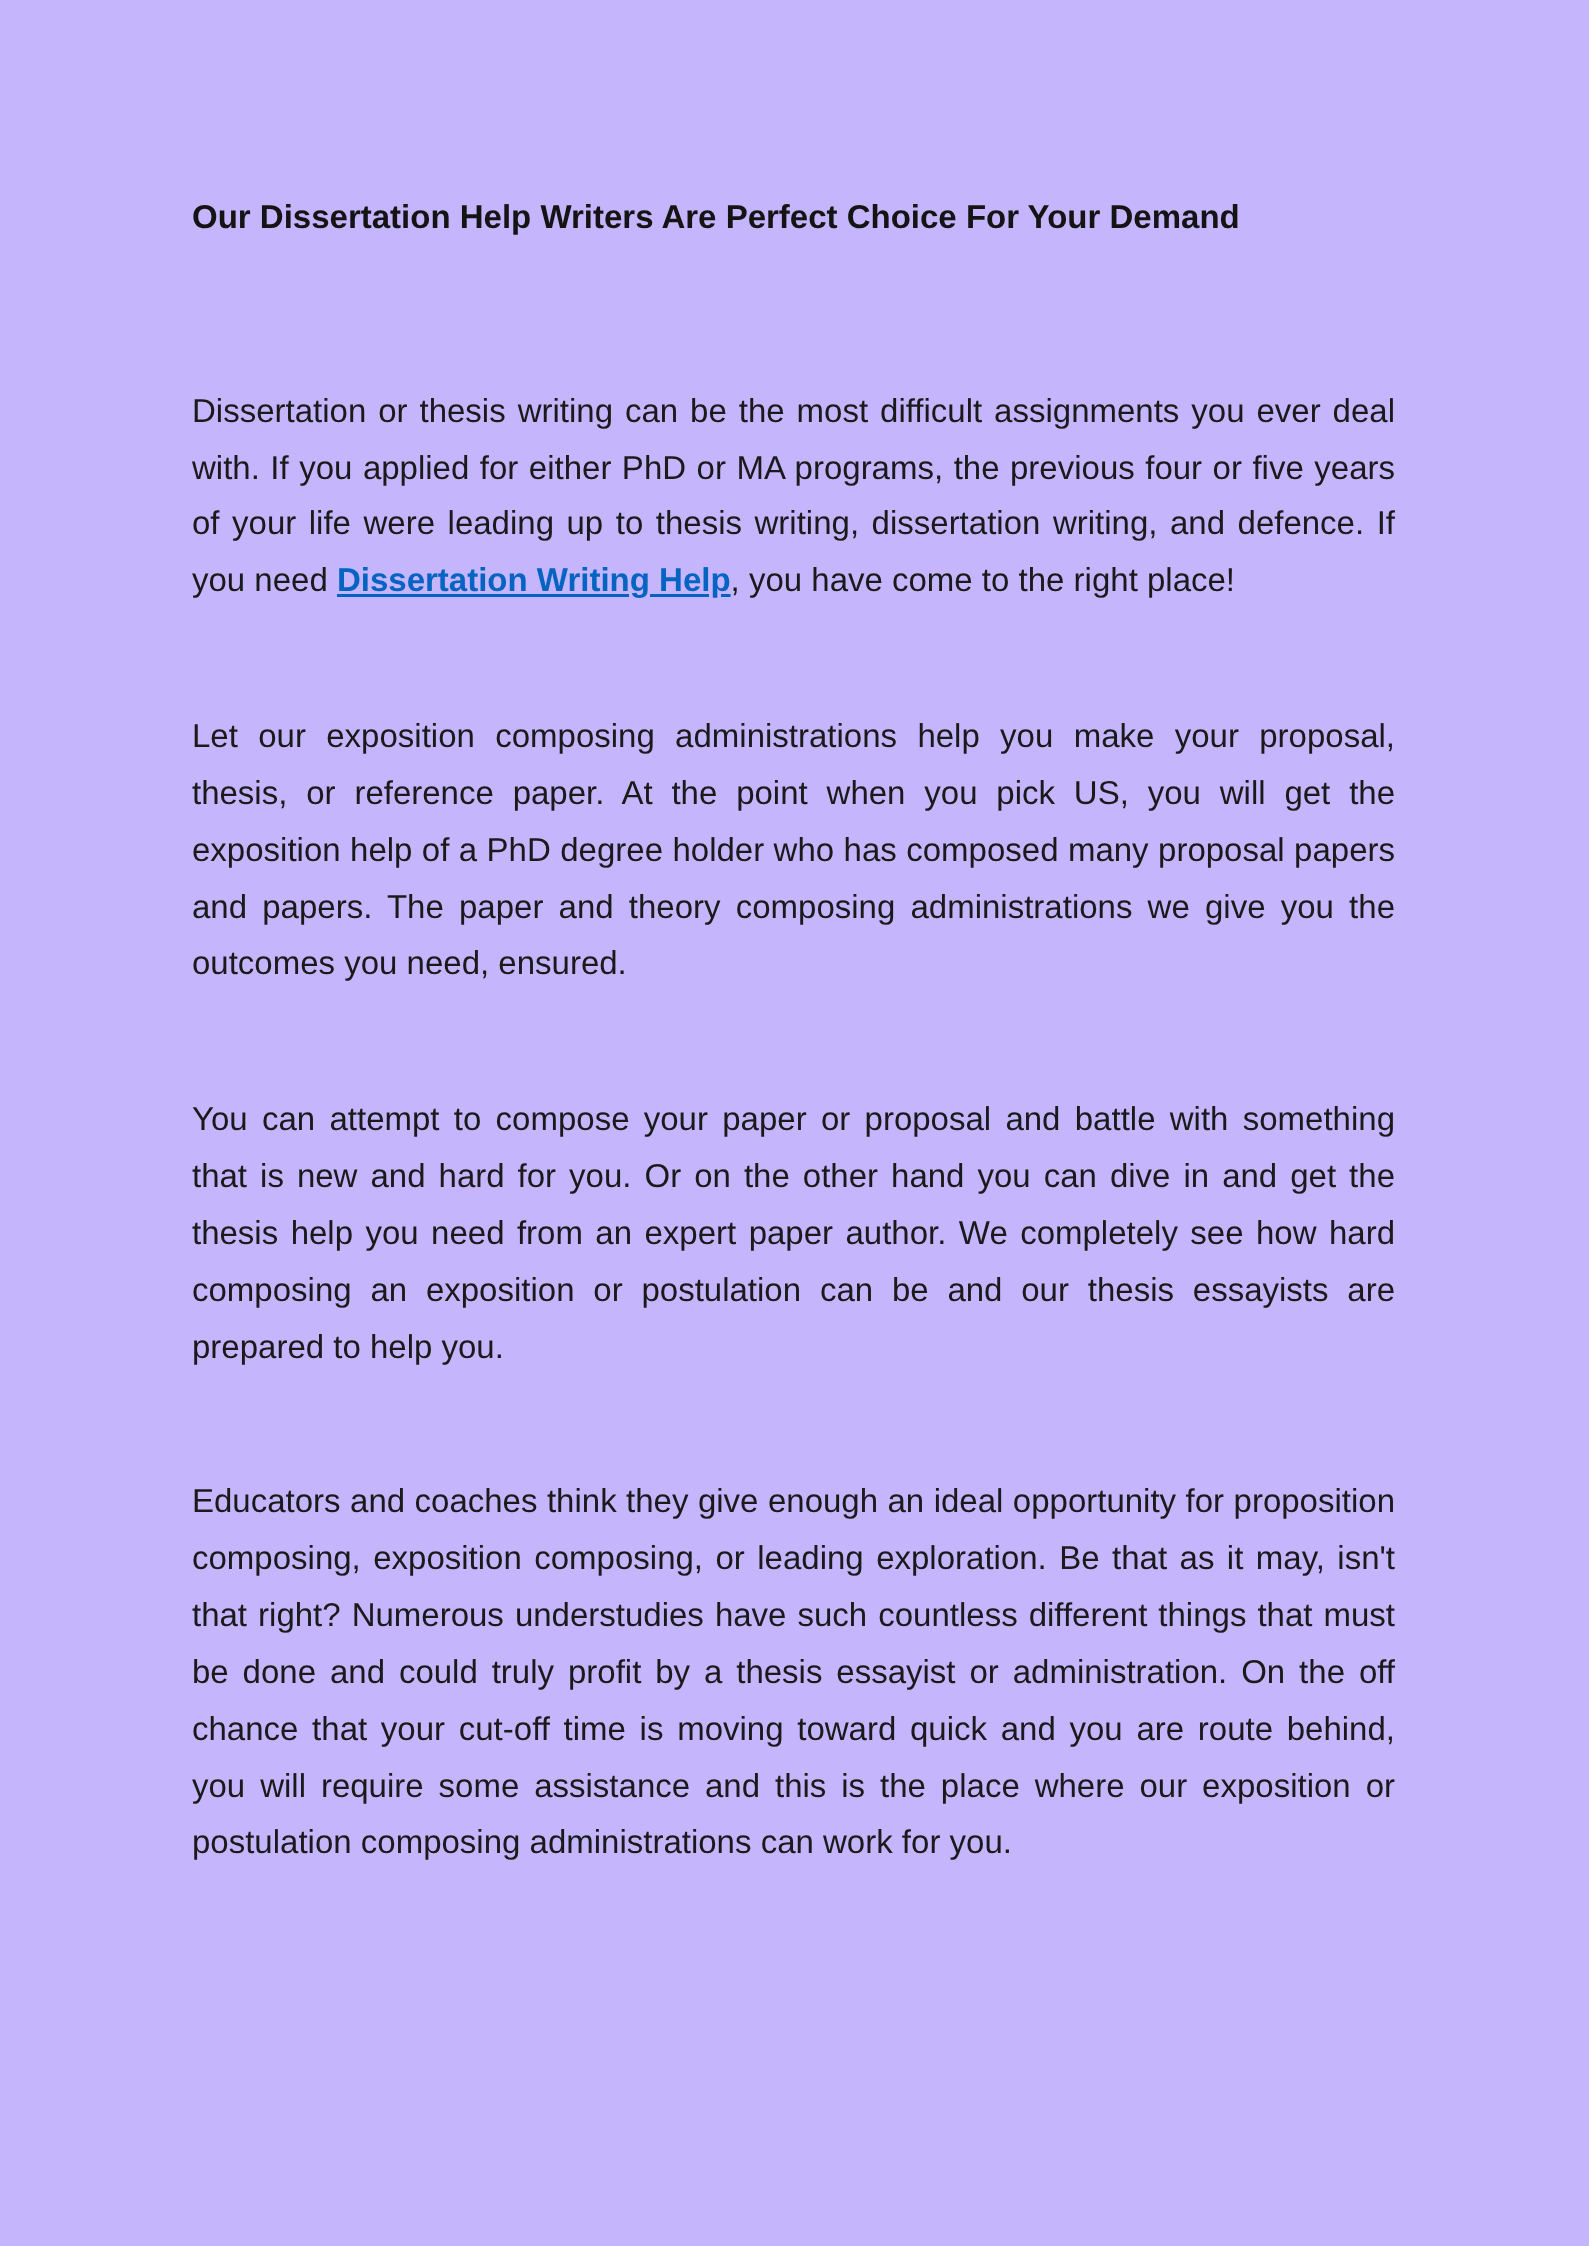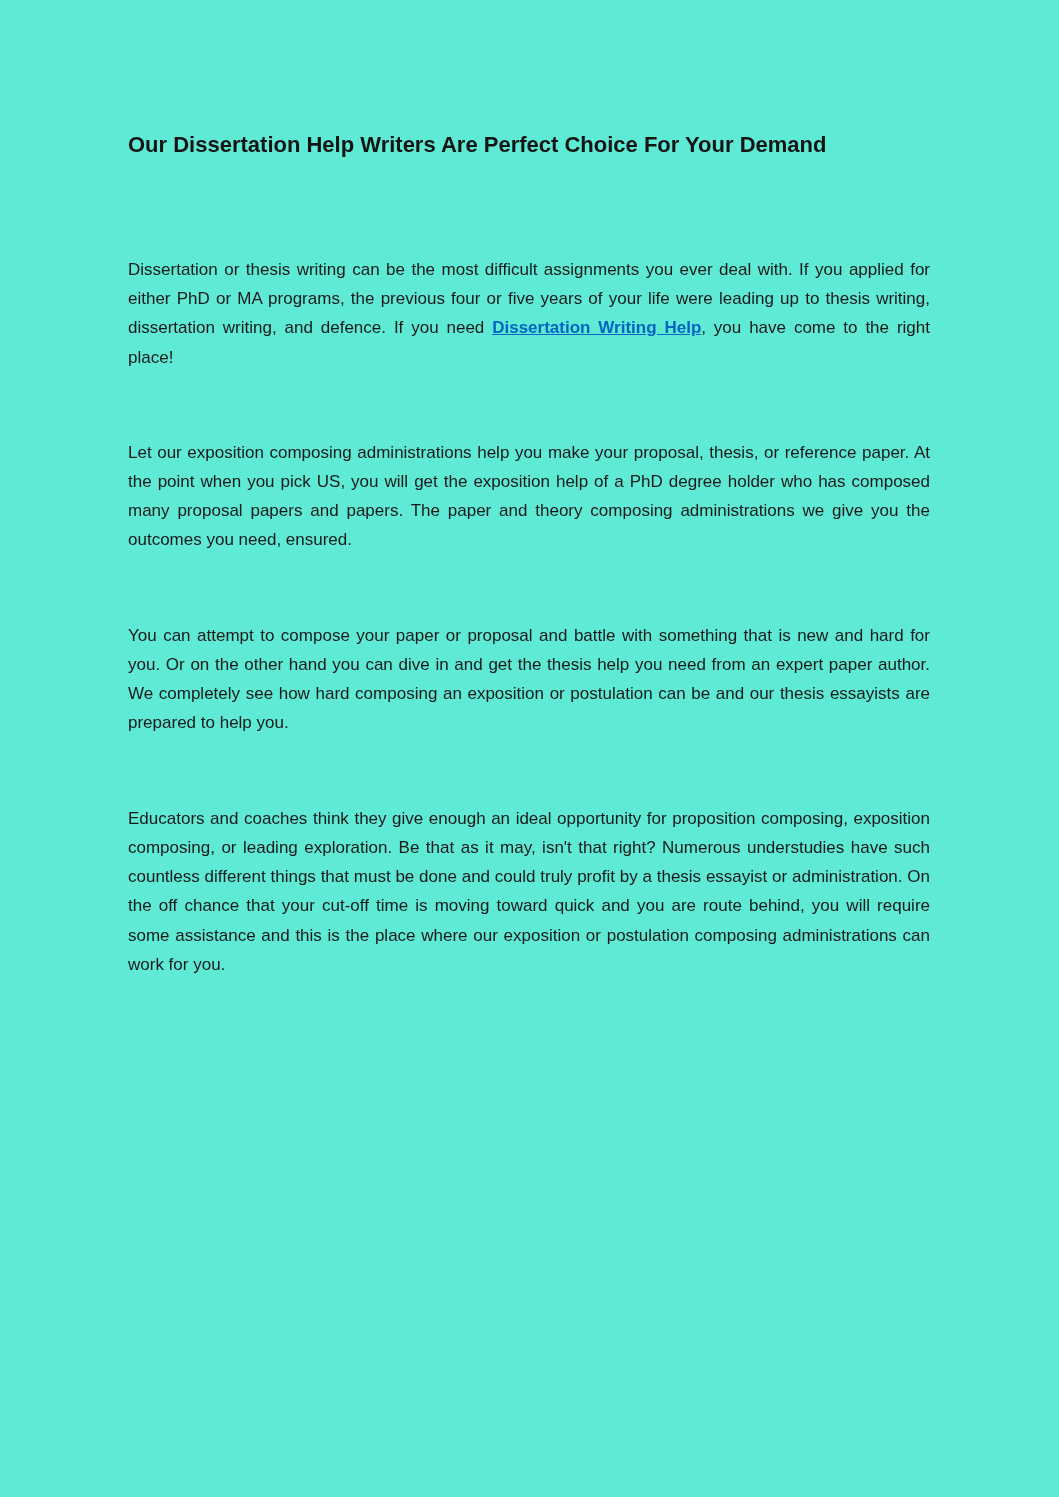--- a/index.html
+++ b/index.html
@@ -5,37 +5,37 @@
   html, body {
     margin: 0;
     padding: 0;
     background: #ffffff;
   }
   .page {
     position: relative;
     width: 1059px;
     height: 1497px;
     margin: 0 auto;
-    background: #5eead4;
+    background: #c4b5fd;
     box-sizing: border-box;
     padding: 130px 129px 60px 128px;
     font-family: "Liberation Sans", sans-serif;
     color: #1a1a1a;
     overflow: hidden;
   }
   .doc-title {
     font-size: 22px;
     font-weight: bold;
     color: #141414;
     margin: 0 0 94px 0;
     line-height: 1.4;
     text-align: left;
   }
   .doc-paragraph {
-    font-size: 17px;
+    font-size: 22px;
     line-height: 1.72;
     text-align: justify;
     margin: 0 0 66px 0;
     color: #1a1a1a;
   }
   .doc-paragraph:last-child {
     margin-bottom: 16px;
   }
   .doc-link {
     color: #0563c1;

